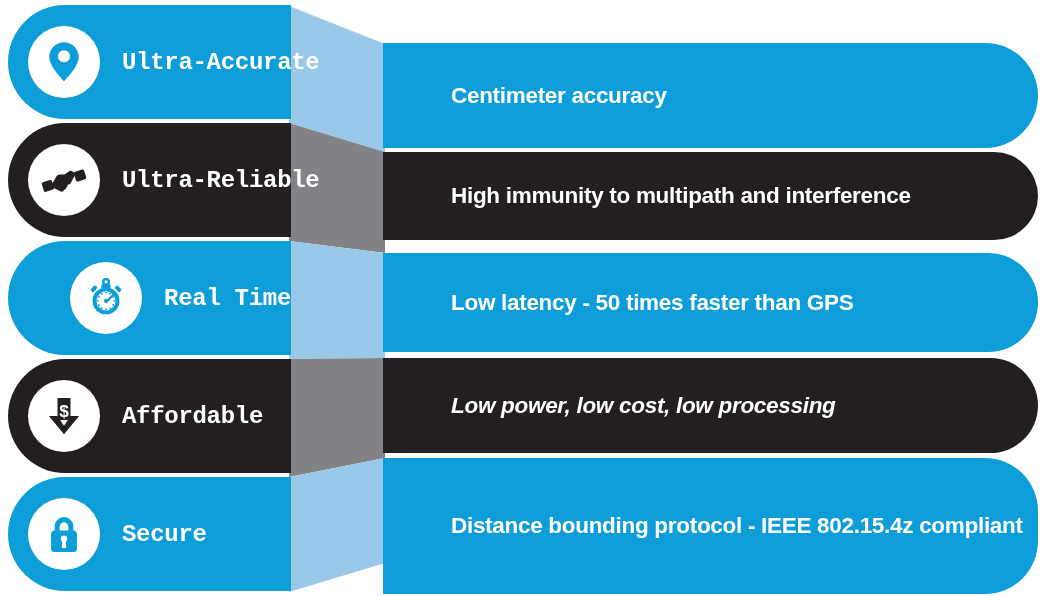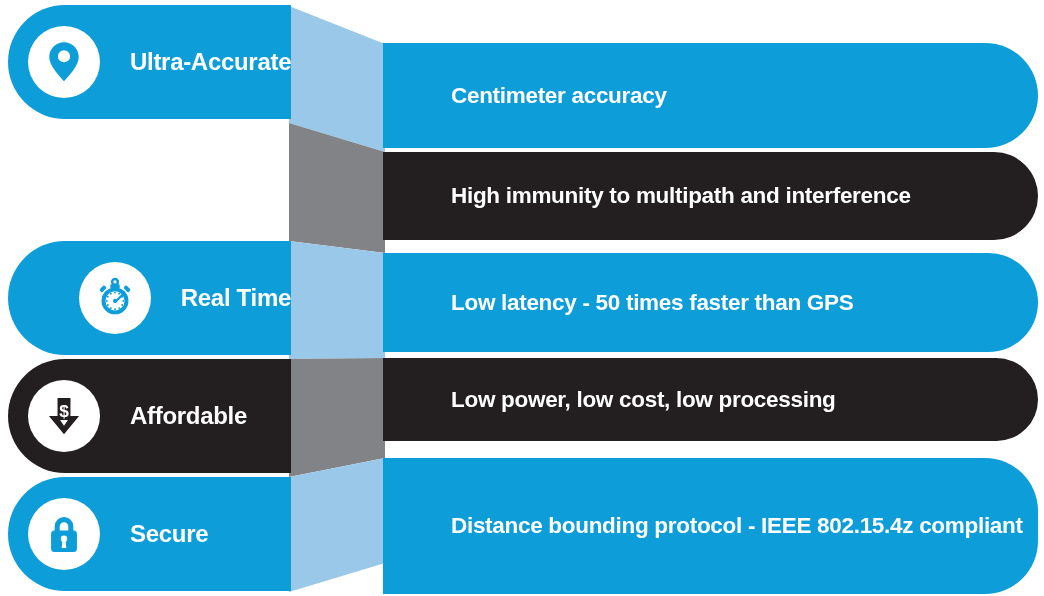--- a/index.html
+++ b/index.html
@@ -30,21 +30,21 @@
     background:var(--text);
     margin-left:20px;flex:0 0 auto;
     display:flex;align-items:center;justify-content:center;
   }
   .icon-circle svg{width:46px;height:46px;display:block;}
   .theme-blue .icon-circle{color:var(--blue);}
   .theme-dark .icon-circle{color:var(--dark);}
   .feature-label{
     color:var(--text);
     font-size:24px;font-weight:bold;letter-spacing:-0.3px;
-    margin-left:30px;white-space:nowrap;
+    margin-left:22px;white-space:nowrap;font-family:Liberation Mono, monospace;
   }
   .benefit-label{
     color:var(--text);
     font-size:22.5px;font-weight:bold;letter-spacing:-0.3px;
     white-space:nowrap;
   }
 </style>
 </head>
 <body>
 
@@ -63,20 +63,32 @@
       <svg viewBox="0 0 64 64">
         <path fill="currentColor" fill-rule="evenodd" d="M32 4.5 C20.7 4.5 11.5 13.7 11.5 25 c0 5.8 3.1 11.9 6.9 17.3 C24.1 50.4 32 58.5 32 58.5 s7.9-8.1 13.6-16.2 c3.8-5.4 6.9-11.5 6.9-17.3 C52.5 13.7 43.3 4.5 32 4.5 z M32 32.5 a8.5 8.5 0 1 1 0-17 a8.5 8.5 0 0 1 0 17 z"></path>
       </svg>
     </span>
     <span class="feature-label">Ultra-Accurate</span>
   </div>
   <div class="pill pill-right theme-blue" style="top:43px;height:105px;">
     <span class="benefit-label">Centimeter accuracy</span>
   </div>
 
+  <div class="pill pill-left theme-dark" style="top:123px;">
+    <span class="icon-circle">
+      <svg viewBox="0 0 64 64">
+        <g fill="currentColor" transform="translate(32 33) rotate(-18)">
+          <rect x="-31" y="-7" width="15" height="14" rx="2.5"></rect>
+          <rect x="16" y="-7" width="15" height="14" rx="2.5"></rect>
+          <path d="M-16 -2 L-8 -9 Q-6 -11 -3 -10 L3 -8 L10 -10 Q13 -11 15 -9 L17 -6 Q18 -4 16 -2 L8 6 Q6 8 3 7 Q3 10 0 10 Q-1 13 -4 12 Q-5 15 -9 13 L-16 6 Q-18 2 -16 -2 Z"></path>
+        </g>
+      </svg>
+    </span>
+    <span class="feature-label">Ultra-Reliable</span>
+  </div>
   <div class="pill pill-right theme-dark" style="top:152px;height:88px;">
     <span class="benefit-label">High immunity to multipath and interference</span>
   </div>
 
   <div class="pill pill-left theme-blue" style="top:241px;justify-content:flex-end;">
     <span class="icon-circle">
       <svg viewBox="0 0 64 64">
         <circle cx="32" cy="9.5" r="4" fill="none" stroke="currentColor" stroke-width="3.5"></circle>
         <rect x="25.5" y="13" width="13" height="5.5" rx="1" fill="currentColor"></rect>
         <rect x="10.5" y="16.5" width="9.5" height="5.5" rx="2" fill="currentColor" transform="rotate(-45 15.25 19.25)"></rect>
@@ -109,21 +121,21 @@
   <div class="pill pill-left theme-dark" style="top:359px;">
     <span class="icon-circle">
       <svg viewBox="0 0 64 64">
         <path fill="currentColor" d="M23 7 h18 v25 h12 L32 57.5 11 32 h12 Z"></path>
         <text x="32" y="33" text-anchor="middle" fill="#ffffff" font-family="Liberation Sans, sans-serif" font-size="24" font-weight="bold">$</text>
         <path fill="#ffffff" d="M26.5 37.5 h11 L32 45.5 Z"></path>
       </svg>
     </span>
     <span class="feature-label">Affordable</span>
   </div>
-  <div class="pill pill-right theme-dark" style="top:358px;height:83px;">
+  <div class="pill pill-right theme-dark" style="top:358px;height:95px;font-style:italic;">
     <span class="benefit-label">Low power, low cost, low processing</span>
   </div>
 
   <div class="pill pill-left theme-blue" style="top:477px;">
     <span class="icon-circle">
       <svg viewBox="0 0 64 64">
         <path d="M22.5 29 v-7.5 a9.5 9.5 0 0 1 19 0 V29" fill="none" stroke="currentColor" stroke-width="7"></path>
         <rect x="14" y="27" width="36" height="30" rx="5" fill="currentColor"></rect>
         <circle cx="32" cy="38.5" r="4.5" fill="#ffffff"></circle>
         <path d="M29.8 41 h4.4 l1 10.5 h-6.4 Z" fill="#ffffff"></path>

